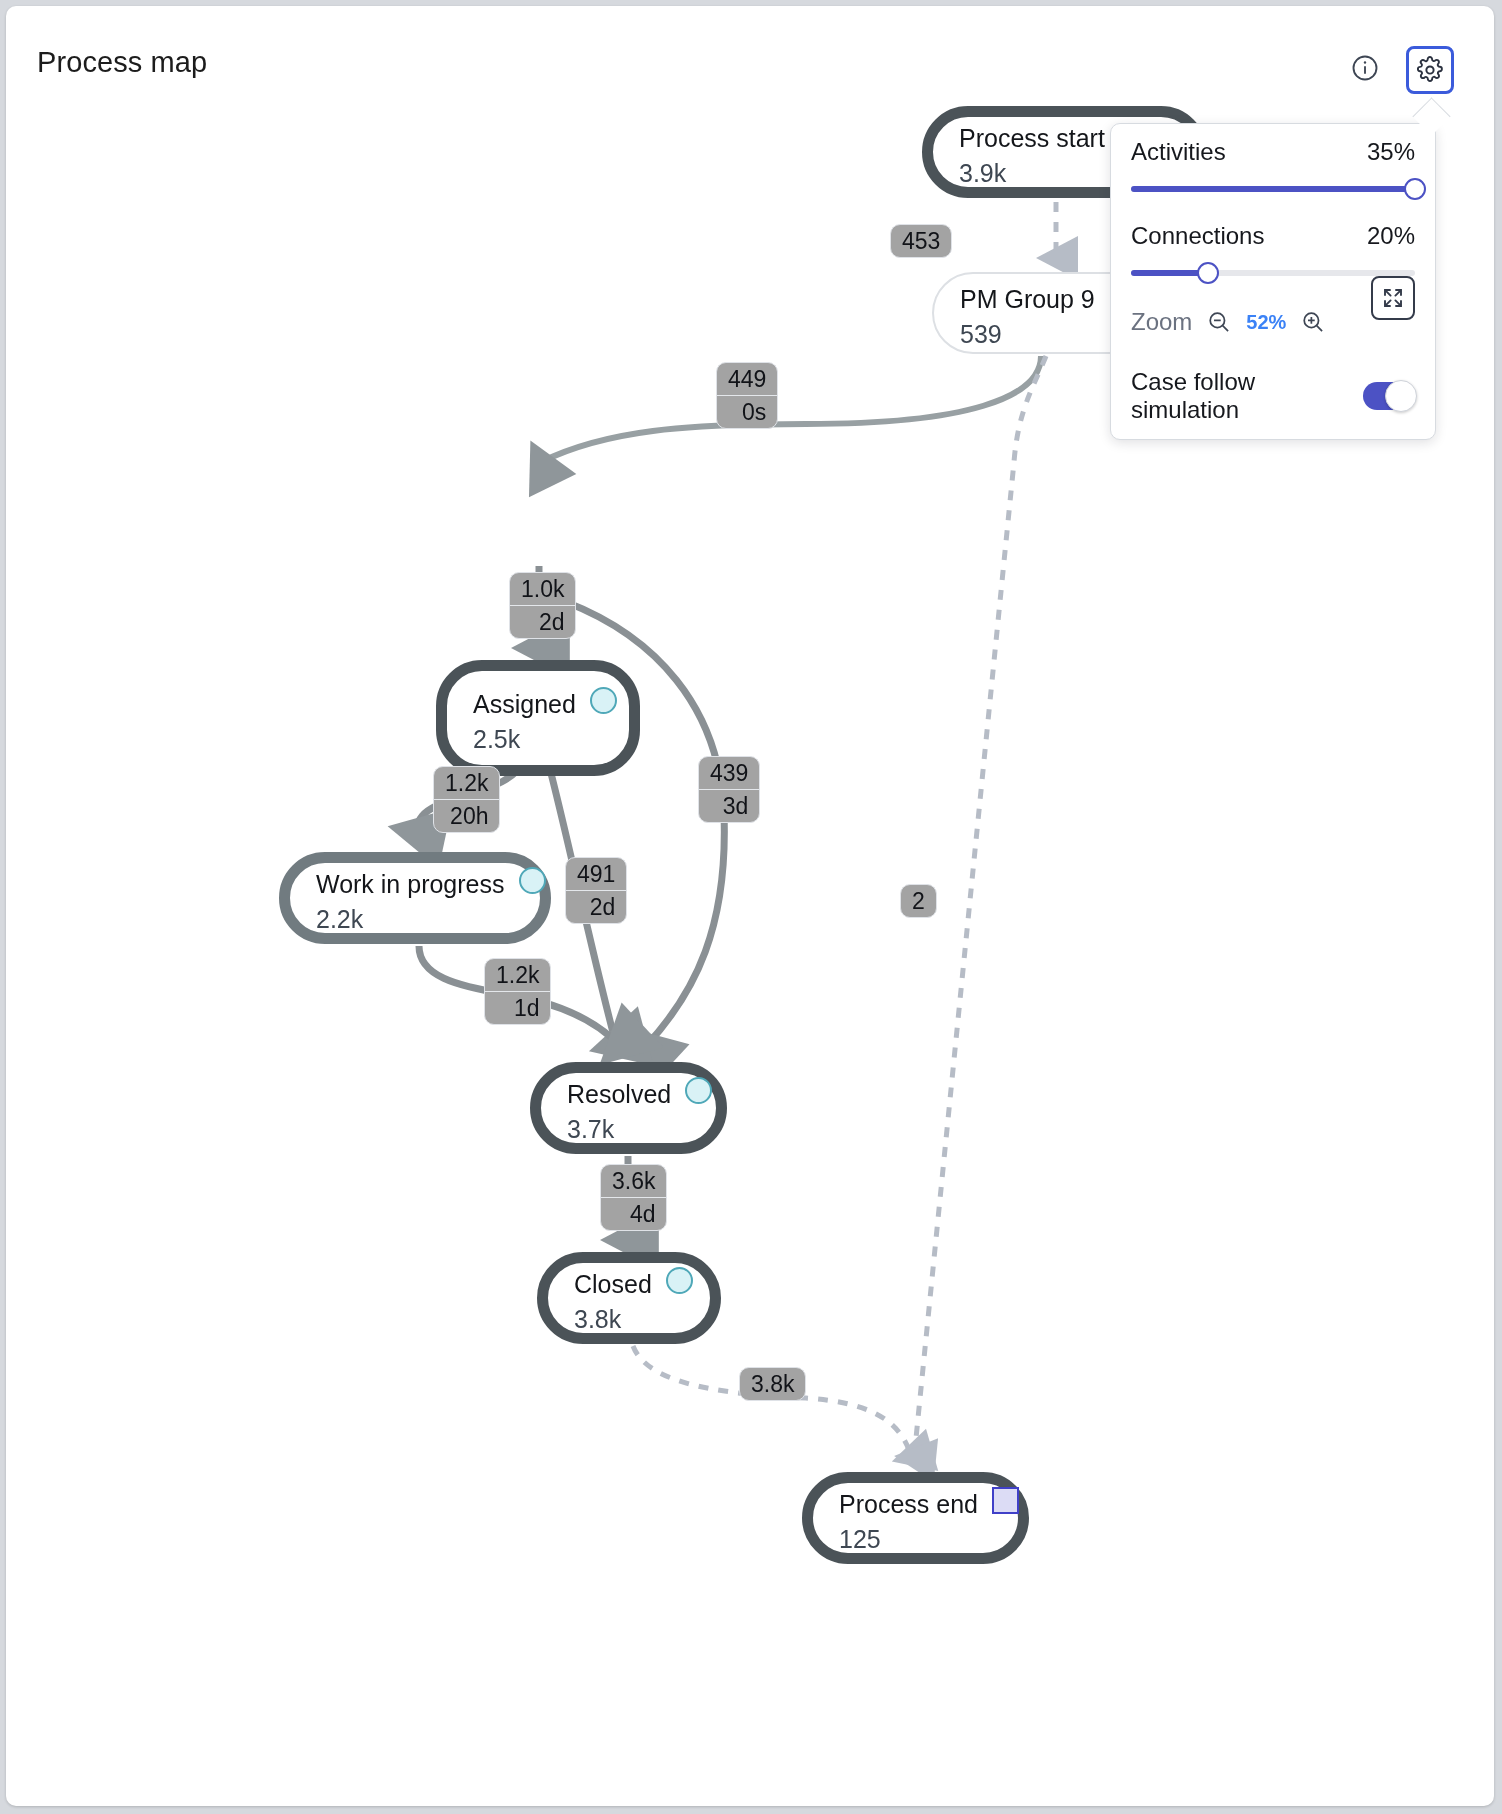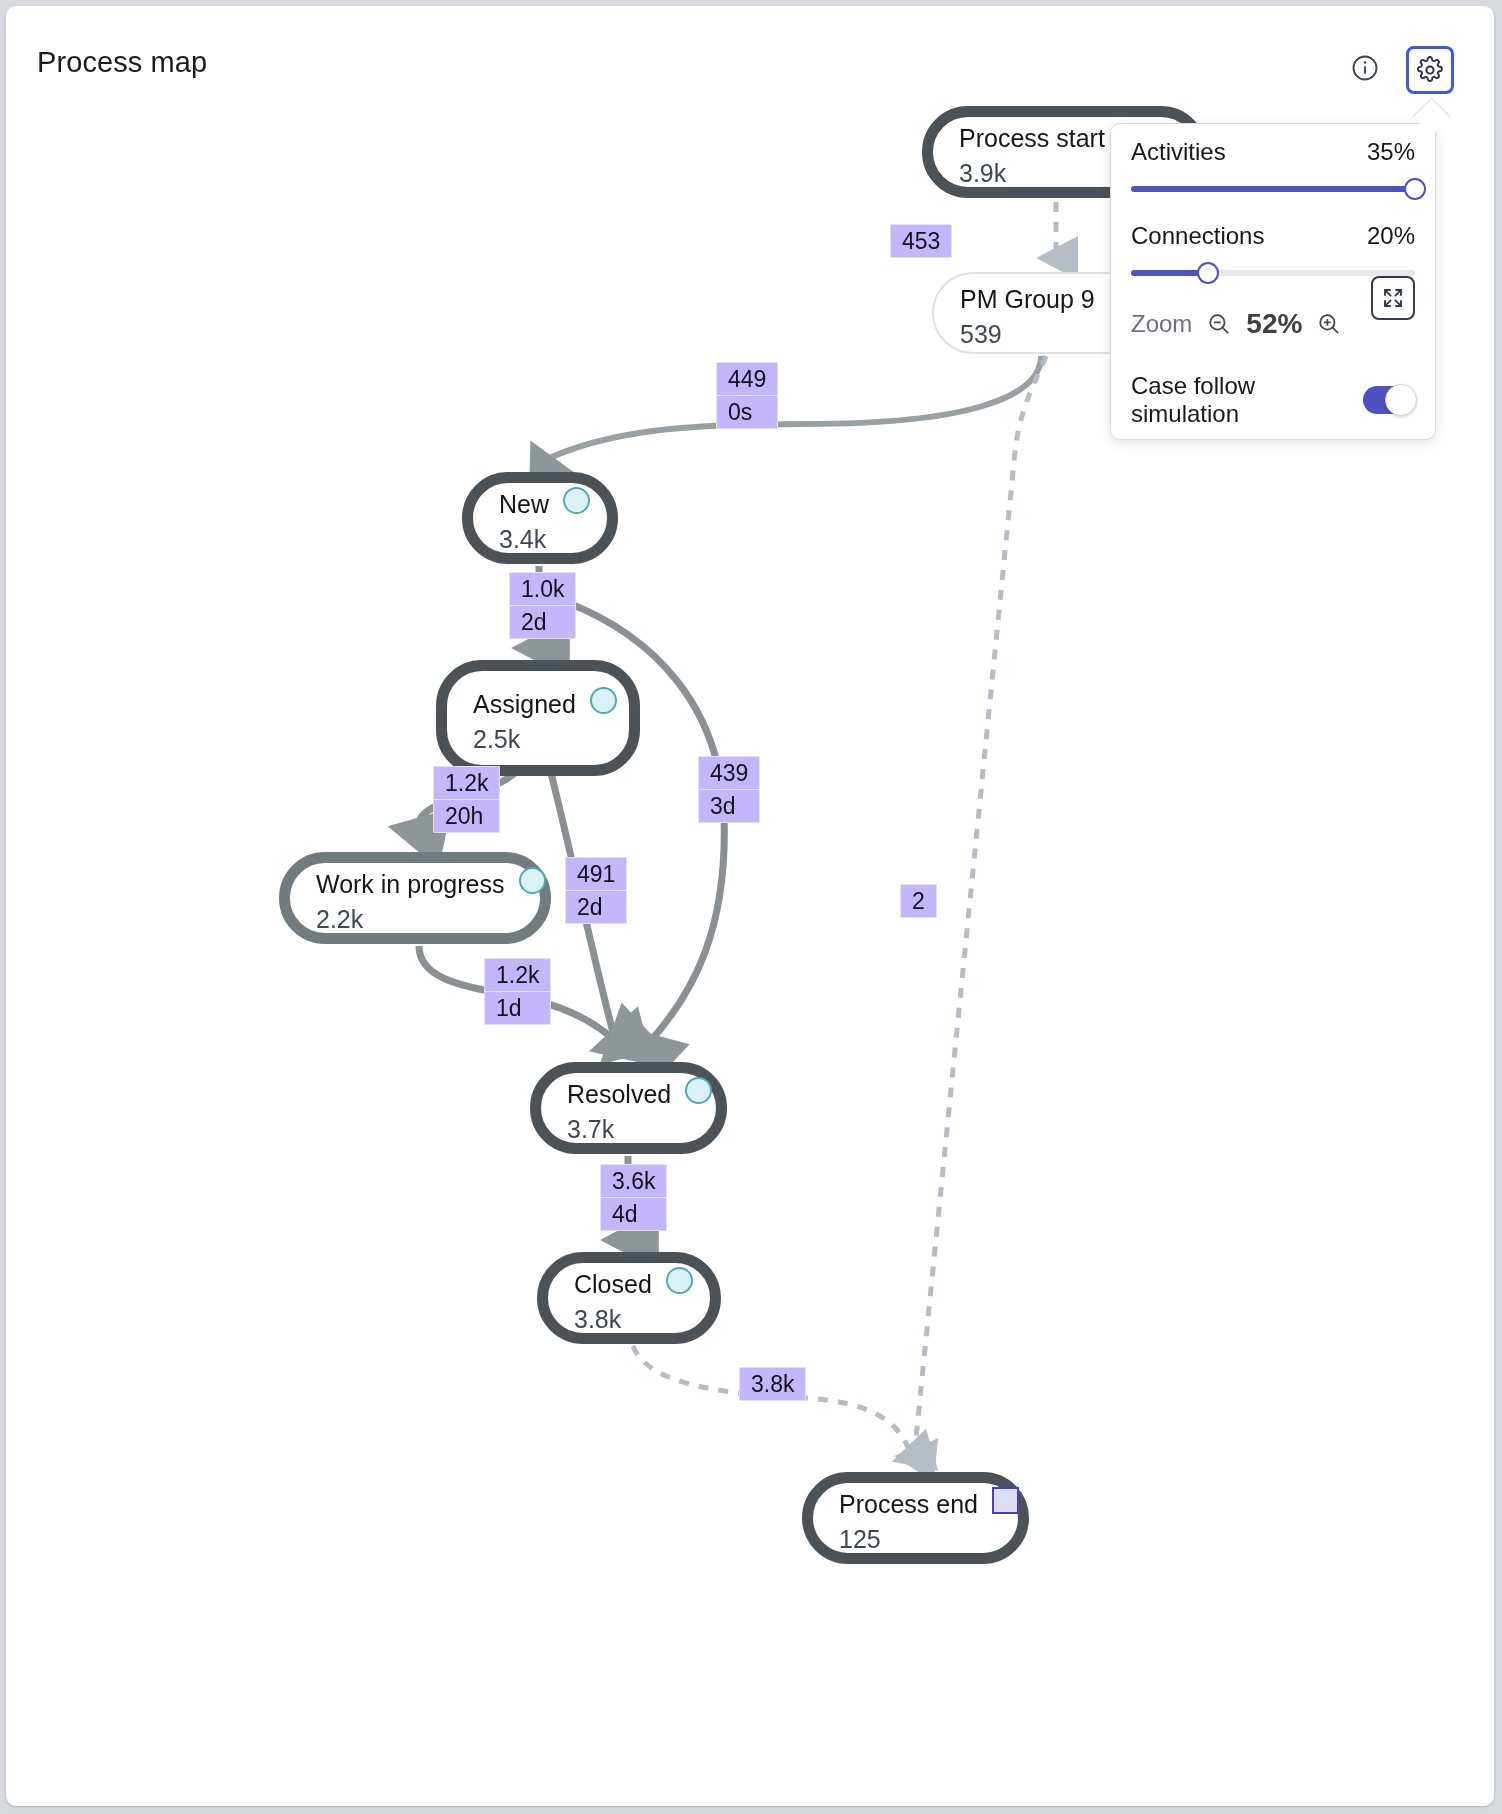--- a/index.html
+++ b/index.html
@@ -126,21 +126,21 @@
     box-sizing: border-box;
     transform: translateX(-11px);
   }
   .zoom-row {
     display: flex;
     align-items: center;
     gap: 14px;
     margin-top: 24px;
   }
   .zoom-label { font-size: 24px; color: #6b7280; }
-  .zoom-pct { font-size: 28px; color: #404040; font-weight: bold; }
+  .zoom-pct { font-size: 20px; color: #3b82f6; font-weight: bold; }
   .icon-btn { display: flex; align-items: center; justify-content: center; }
   .fullscreen-btn {
     position: absolute;
     right: 20px;
     top: 152px;
     width: 44px;
     height: 44px;
     border: 2px solid #343b4a;
     border-radius: 8px;
     background: #fff;
@@ -214,25 +214,25 @@
   .square-marker {
     width: 27px; height: 27px;
     background: #dcdcf5;
     border: 2px solid #4040c8;
     box-sizing: border-box;
     flex: none;
   }
   
   .edge-label {
     position: absolute;
-    background: #c4b5fd;
+    background: #a3a3a3;
     border: 1px solid #dfe2e7;
-    border-radius: 1px;
+    border-radius: 10px;
     z-index: 25;
-    text-align: left;
+    text-align: right;
     box-sizing: border-box;
     overflow: hidden;
   }
   .edge-label .ln {
     font-size: 23px;
     color: #111318;
     padding: 3px 11px;
     line-height: 26px;
     white-space: nowrap;
   }
@@ -301,27 +301,20 @@
         <div class="node-count">3.9k</div>
       </div>
 
       <div class="node weak" style="left:926px; top:266px; width:265px; height:82px;">
         <div class="node-top">
           <span class="node-name">PM Group 9</span>
         </div>
         <div class="node-count">539</div>
       </div>
 
-      <div class="node strong" style="left:456px; top:466px; width:156px; height:92px;">
-        <div class="node-top">
-          <span class="node-name">New</span>
-          <span class="dot-marker"></span>
-        </div>
-        <div class="node-count">3.4k</div>
-      </div>
 
       <div class="node strong" style="left:430px; top:654px; width:204px; height:116px;">
         <div class="node-top">
           <span class="node-name">Assigned</span>
           <span class="dot-marker"></span>
         </div>
         <div class="node-count">2.5k</div>
       </div>
 
       <div class="node mid" style="left:273px; top:846px; width:272px; height:92px;">

